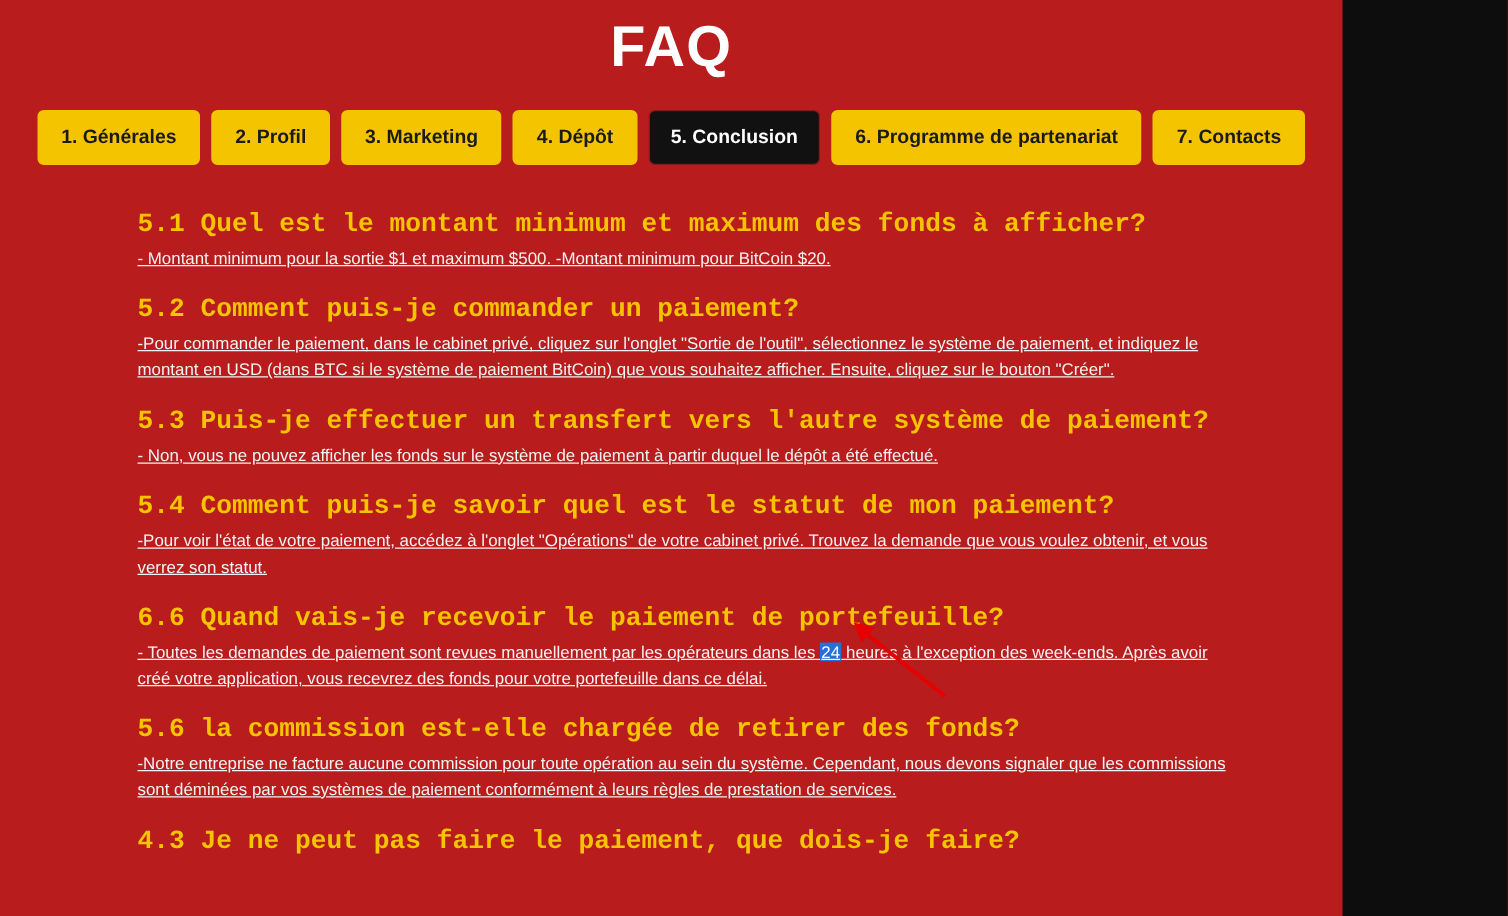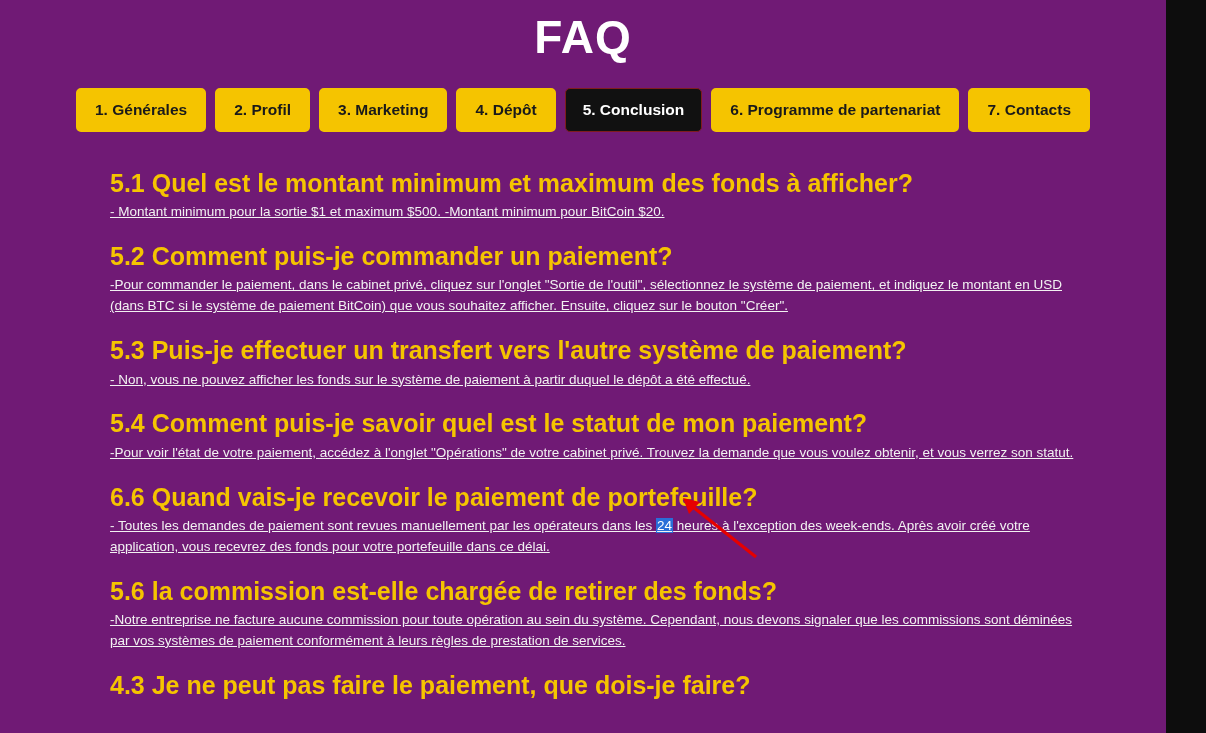--- a/index.html
+++ b/index.html
@@ -6,23 +6,23 @@
     margin: 0;
     padding: 0;
     background: #0d0d0d;
     width: 1206px;
     height: 733px;
     overflow: hidden;
     font-family: "Liberation Sans", sans-serif;
   }
   #page {
     position: relative;
-    width: 1166px;
+    width: 1074px;
     height: 733px;
-    background: #701a75;
+    background: #b91c1c;
   }
   #page-title {
     margin: 0;
     padding-top: 10px;
     text-align: center;
     color: #ffffff;
     font-size: 46px;
     font-weight: bold;
     letter-spacing: 1px;
     font-family: "Liberation Sans", sans-serif;
@@ -57,24 +57,25 @@
   }
   #faq-list {
     margin: 36px 0 0 0;
     padding: 0 92px 0 110px;
   }
   .faq-item {
     margin-bottom: 18px;
   }
   .faq-q {
     color: #f5c400;
-    font-size: 25px;
+    font-size: 21px;
     font-weight: bold;
     margin: 0 0 3px 0;
     line-height: 1.25;
+    font-family: Liberation Mono, monospace;
   }
   .faq-a {
     color: #f2f2f2;
     font-size: 13.5px;
     line-height: 1.55;
     margin: 0;
     max-width: 1005px;
     text-decoration: underline;
   }
   .hl {

